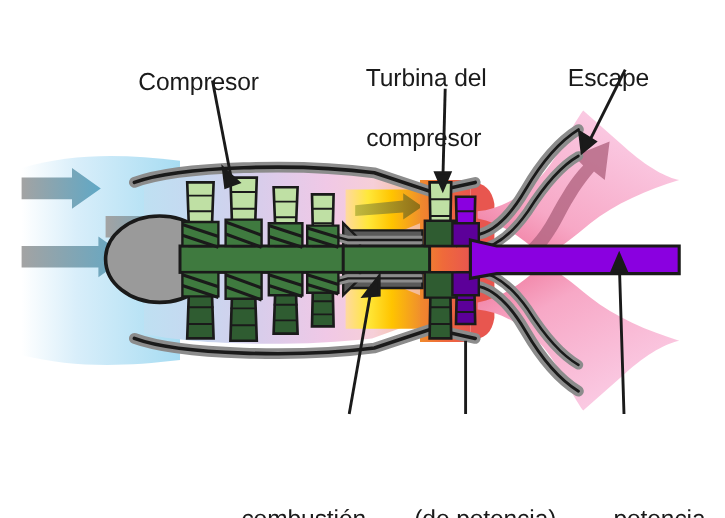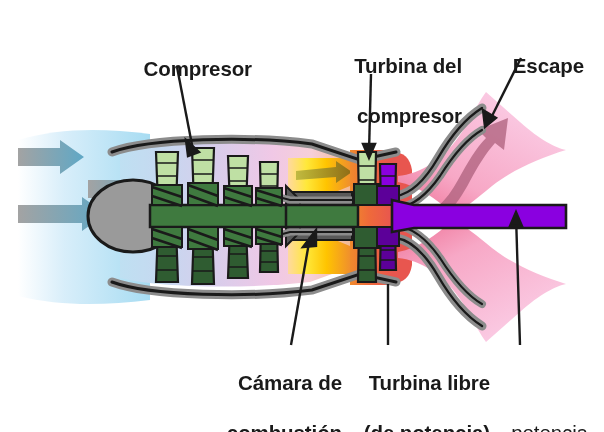--- a/index.html
+++ b/index.html
@@ -2,21 +2,21 @@
 <html><head>
 <meta charset="utf-8">
 <style>
   html,body{margin:0;padding:0;background:#ffffff;}
   body{width:604px;height:432px;overflow:hidden;
        font-family:"Liberation Sans", sans-serif;}
   #stage{position:relative;width:604px;height:432px;background:#fff;}
   #svgroot{position:absolute;left:0;top:0;}
   .lbl{position:absolute;color:#1a1a1a;font-size:20.5px;line-height:25px;
        white-space:pre;letter-spacing:-0.1px;}
-  .lbl.c{text-align:right;font-weight:bold;}
+  .lbl.c{text-align:left;}
 </style>
 </head>
 <body>
 
 <div id="stage">
 
 <svg id="svgroot" width="604" height="432" viewBox="0 0 604 432">
 
   <defs>
     <linearGradient id="gIntake" x1="0" y1="0" x2="1" y2="0">
@@ -251,26 +251,26 @@
 <div class="lbl c" style="left:462px;top:28px;width:122px;">
   <span>Escape</span>
 </div>
 
 <div class="lbl c" style="left:294px;top:28px;width:168px;">
   <span>Turbina del</span><br>
   <span>compresor</span>
 </div>
 
 <div class="lbl c" style="left:190px;top:345px;width:152px;">
-  <span>Cámara de</span><br>
+  <br>
   <span>combustión</span>
 </div>
 
 <div class="lbl c" style="left:334px;top:345px;width:156px;">
-  <span>Turbina libre</span><br>
+  <br>
   <span>(de potencia)</span>
 </div>
 
 <div class="lbl" style="left:500px;top:345px;width:104px;">
   <br>
   <span>potencia</span>
 </div>
 
 </div>
 

